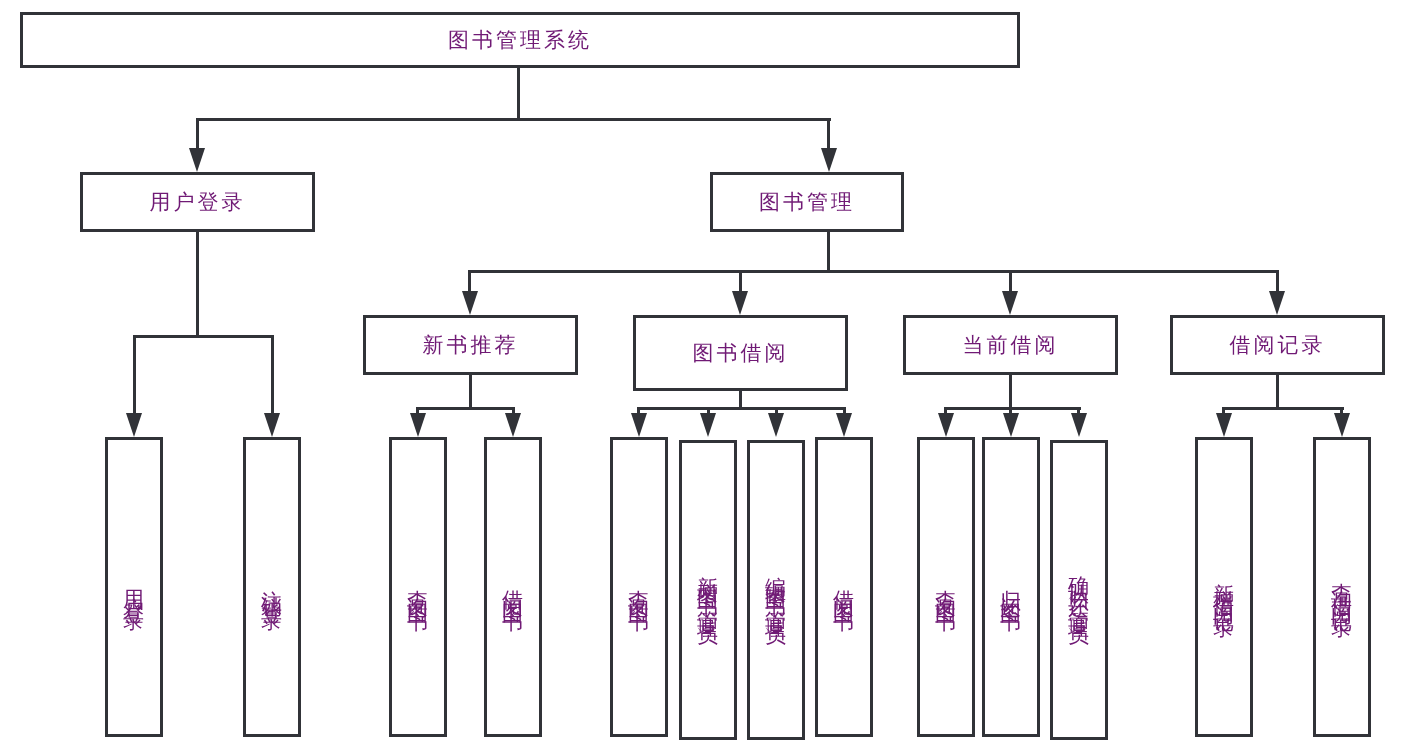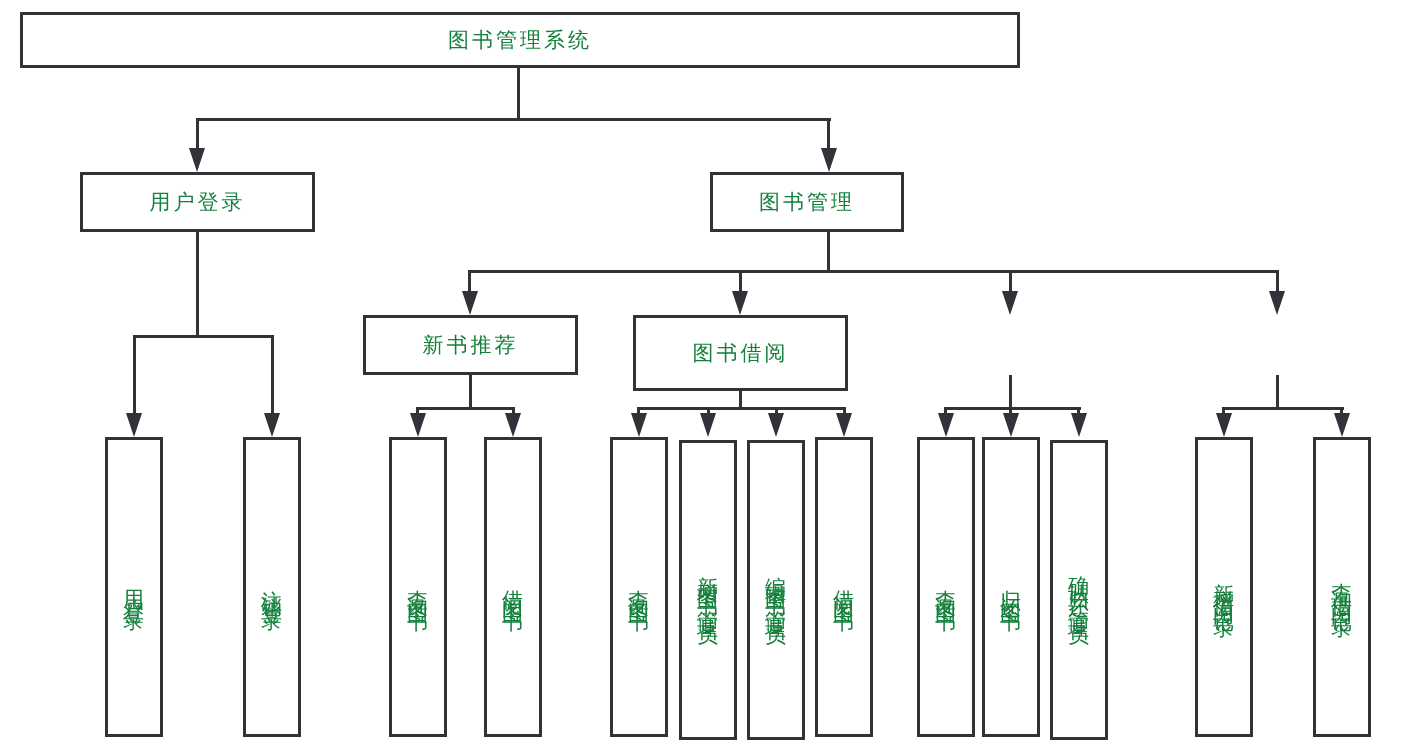--- a/index.html
+++ b/index.html
@@ -13,21 +13,21 @@
     width: 1405px;
     height: 747px;
     background: #ffffff;
     overflow: hidden;
   }
   .node {
     position: absolute;
     box-sizing: border-box;
     border: 3px solid #313338;
     background: #ffffff;
-    color: #15803d;
+    color: #701a75;
     display: flex;
     align-items: center;
     justify-content: center;
     font-size: 21px;
     letter-spacing: 3px;
     text-align: center;
     z-index: 2;
   }
   .node.vert {
     letter-spacing: 0;
@@ -84,21 +84,27 @@
   </div>
 
   <div class="node" style="left:363px; top:315px; width:215px; height:60px;">
     <span>新书推荐</span>
   </div>
 
   <div class="node" style="left:633px; top:315px; width:215px; height:76px;">
     <span>图书借阅</span>
   </div>
 
-
+  <div class="node" style="left:903px; top:315px; width:215px; height:60px;">
+    <span>当前借阅</span>
+  </div>
+
+  <div class="node" style="left:1170px; top:315px; width:215px; height:60px;">
+    <span>借阅记录</span>
+  </div>
 
   <div class="node vert" style="left:105px; top:437px; width:58px; height:300px;">
     <span class="vtext">用户登录</span>
   </div>
 
   <div class="node vert" style="left:243px; top:437px; width:58px; height:300px;">
     <span class="vtext">注销登录</span>
   </div>
 
   <div class="node vert" style="left:389px; top:437px; width:58px; height:300px;">

